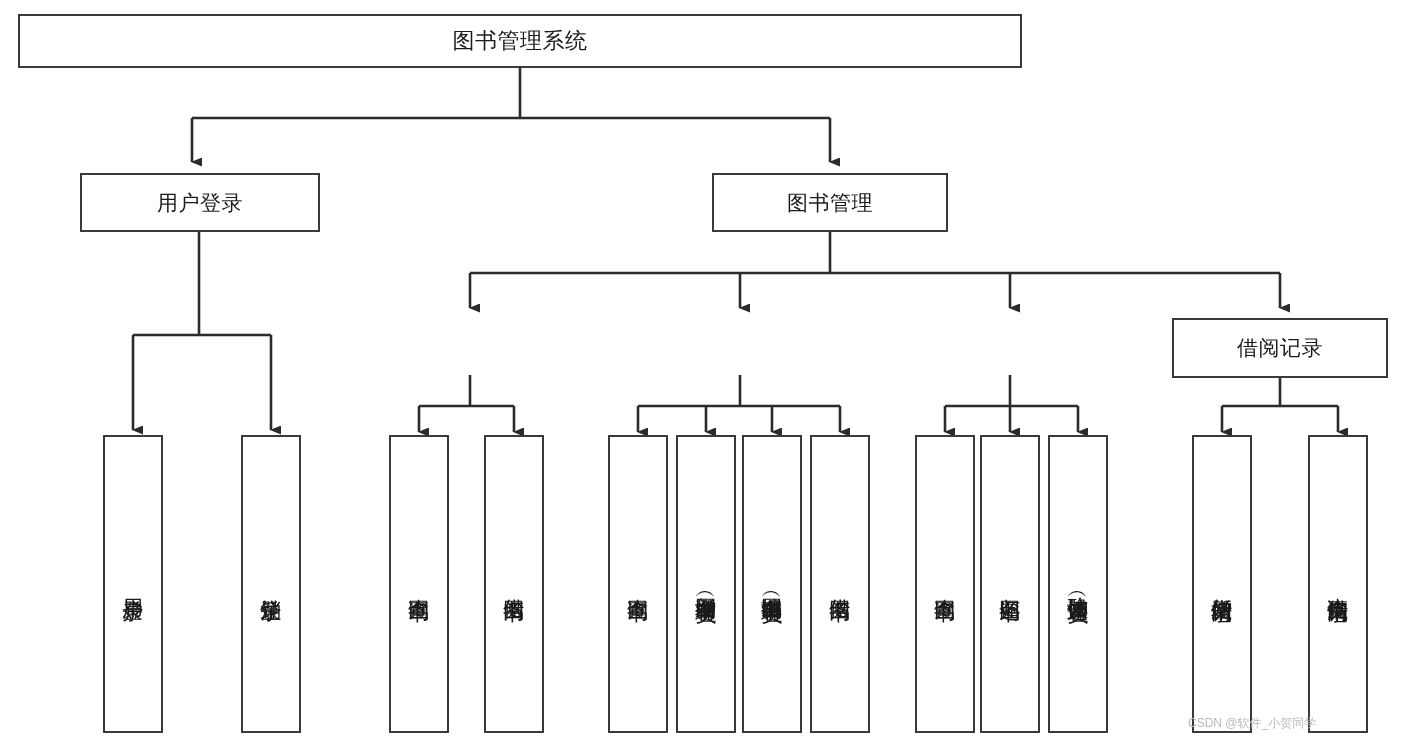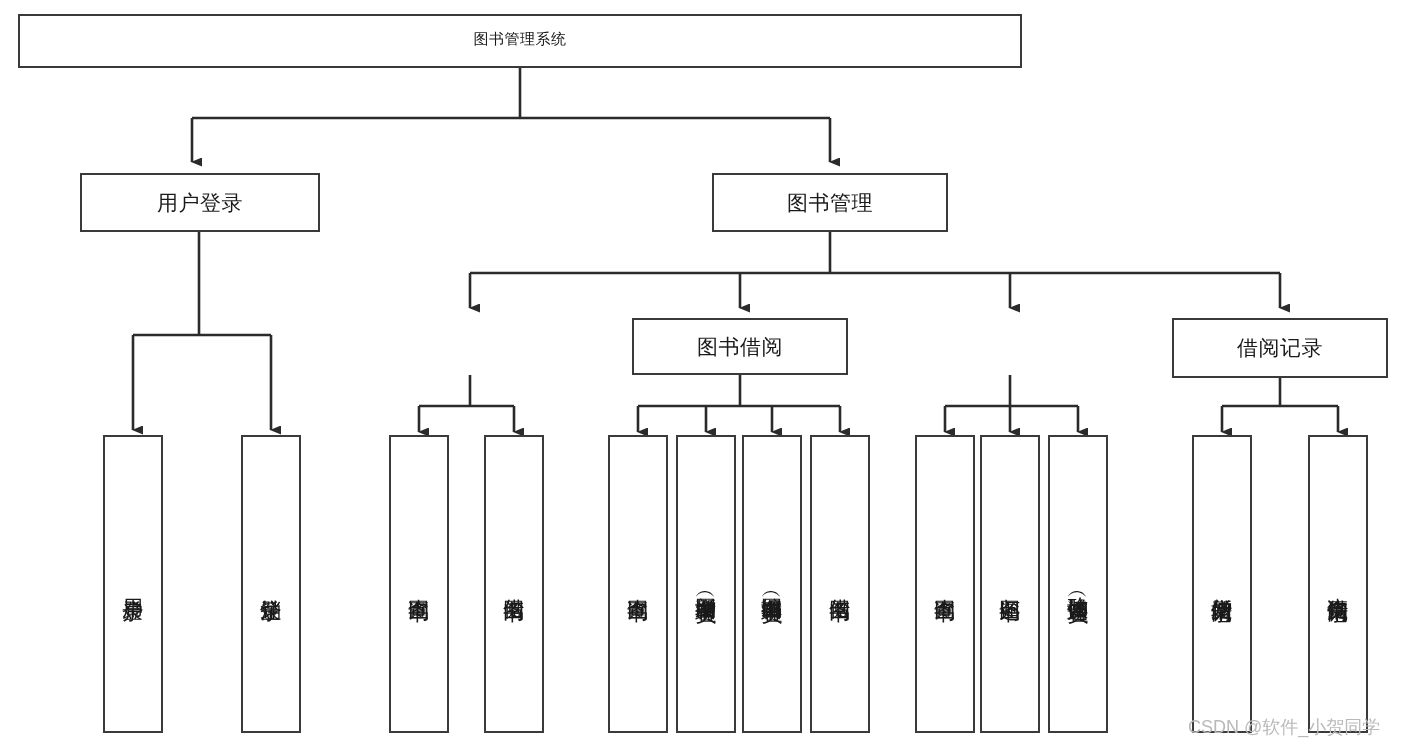--- a/index.html
+++ b/index.html
@@ -41,42 +41,41 @@
     display: block;
     text-align: center;
     line-height: 1.12;
     letter-spacing: 0.5px;
     white-space: nowrap;
   }
   .node.horiz .node-label {
     font-size: 21px;
   }
   .node.root .node-label {
-    font-size: 15px;
-    font-family: Liberation Mono, monospace;
+    font-size: 22px;
   }
   .node.vert {
     align-items: center;
     justify-content: center;
     padding: 6px 0;
   }
   .node.vert .node-label {
     writing-mode: vertical-rl;
     text-orientation: upright;
     font-size: 21px;
     line-height: 1.22;
     letter-spacing: 1px;
     white-space: normal;
     max-height: 100%;
   }
   #watermark {
     position: absolute;
     left: 1188px;
     top: 715px;
-    font-size: 18px;
+    font-size: 12px;
     color: #b9b9b9;
     white-space: nowrap;
     z-index: 5;
     font-family: "Liberation Sans", "DejaVu Sans", sans-serif;
   }
 </style>
 </head>
 <body>
 
 <div id="canvas">
@@ -137,23 +136,20 @@
     <span class="node-label">图书管理系统</span>
   </div>
 
   <div class="node horiz" style="left:80px; top:173px; width:240px; height:59px;">
     <span class="node-label">用户登录</span>
   </div>
   <div class="node horiz" style="left:712px; top:173px; width:236px; height:59px;">
     <span class="node-label">图书管理</span>
   </div>
 
-  <div class="node horiz" style="left:632px; top:318px; width:216px; height:57px;">
-    <span class="node-label">图书借阅</span>
-  </div>
   <div class="node horiz" style="left:1172px; top:318px; width:216px; height:60px;">
     <span class="node-label">借阅记录</span>
   </div>
 
   <div class="node vert" style="left:103px; top:435px; width:60px; height:298px;">
     <span class="node-label">用户登录</span>
   </div>
   <div class="node vert" style="left:241px; top:435px; width:60px; height:298px;">
     <span class="node-label">注销登录</span>
   </div>

